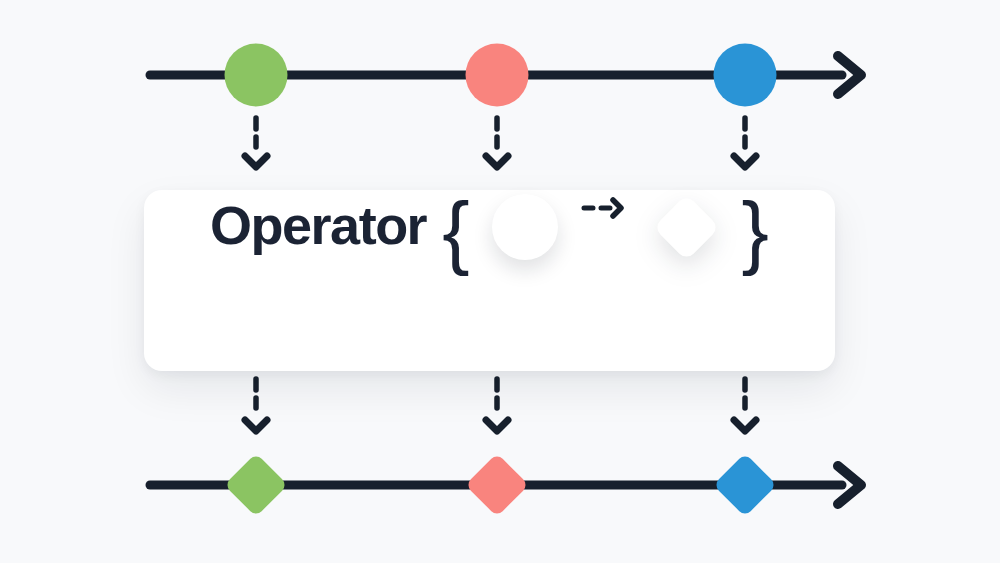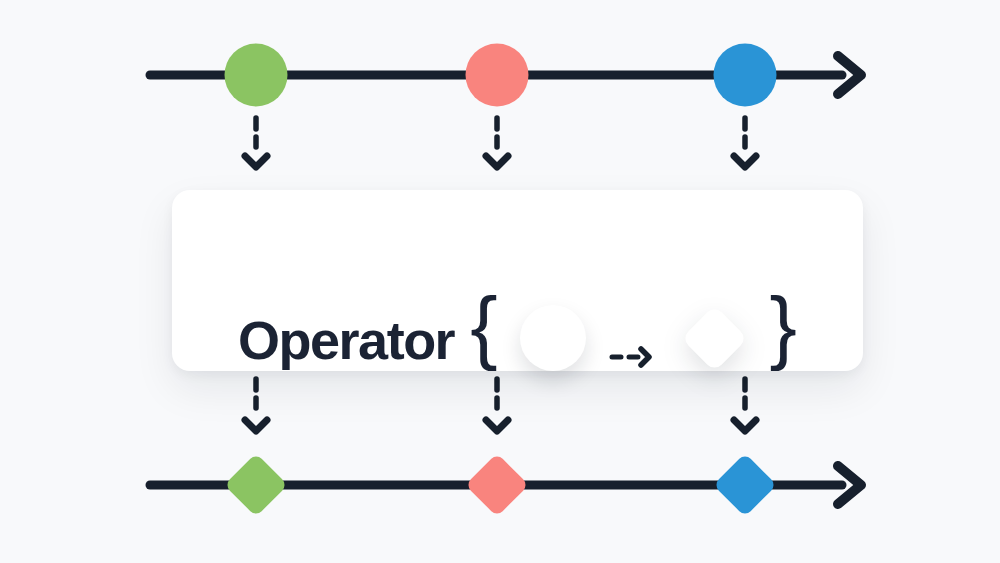--- a/index.html
+++ b/index.html
@@ -6,27 +6,27 @@
   .stage{
     position:relative;
     width:1000px;height:563px;
     background:#f8f9fb;
     overflow:hidden;
     font-family:"Liberation Sans", sans-serif;
   }
   .layer{position:absolute;left:0;top:0;}
   .operator-card{
     position:absolute;
-    left:172px;top:190px;
+    left:144px;top:190px;
     width:691px;height:181px;
     background:#ffffff;
     border-radius:18px;
     box-shadow:0 18px 40px rgba(13,22,38,0.08), 0 4px 12px rgba(13,22,38,0.05);
     display:flex;
-    align-items:flex-end;
+    align-items:flex-start;
     justify-content:center;
     padding-top:4px;
     box-sizing:border-box;
   }
   .op-label{
     font-weight:700;
     font-size:54px;
     letter-spacing:-1.5px;
     color:#1b2334;
     margin-right:16px;

